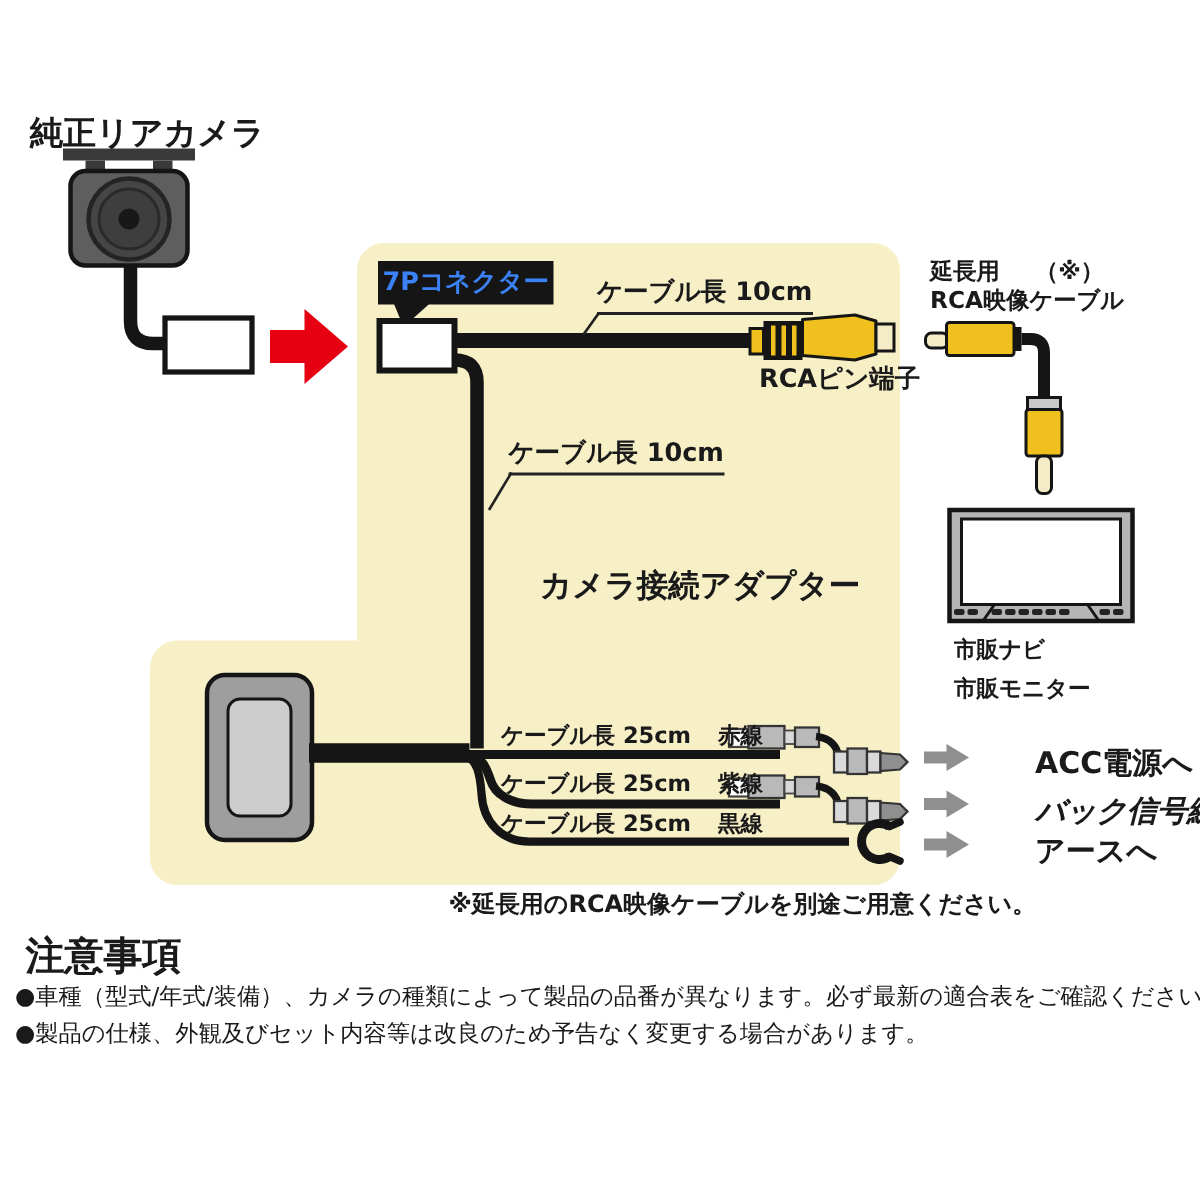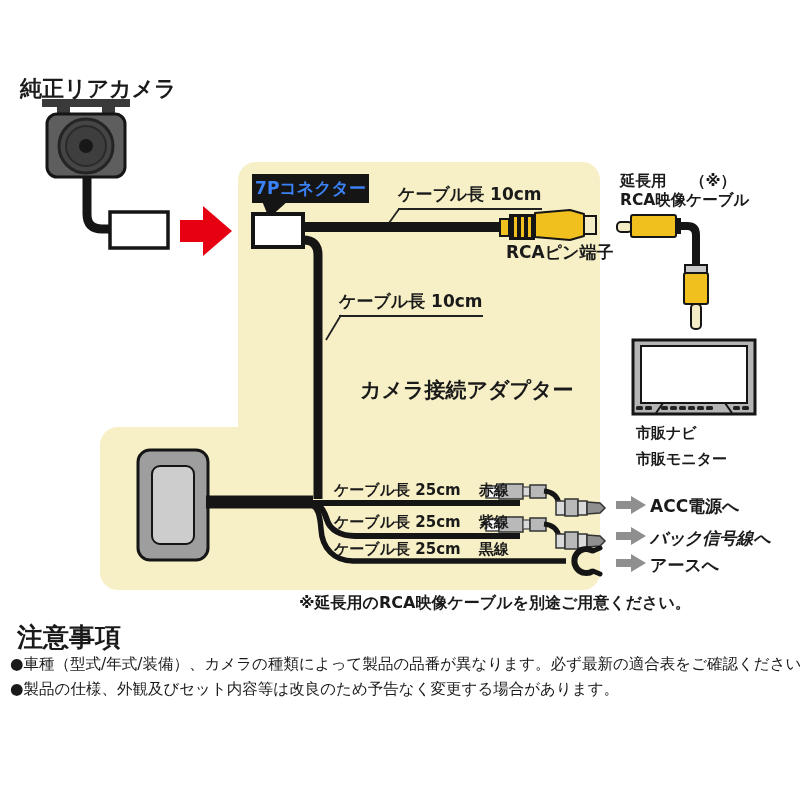--- a/index.html
+++ b/index.html
@@ -23,21 +23,21 @@
     color:#3b82f6;font-size:17px;font-weight:700;text-align:center;line-height:29px;}
   #cable10-top{left:398px;top:183px;font-size:17px;}
   #rca-pin-label{left:506px;top:241px;font-size:17px;}
   #ext-line1{left:620px;top:171px;width:116px;display:flex;justify-content:space-between;font-size:15.5px;}
   #ext-line2{left:620px;top:190px;font-size:15.5px;}
   #cable10-mid{left:339px;top:290px;font-size:17px;}
   #adapter-label{left:360px;top:376px;font-size:21px;}
   #monitor-label{left:636px;top:420px;font-size:15px;line-height:26px;}
   .wire-row{display:flex;gap:18px;font-size:15px;font-weight:700;}
   #wire-row-1{left:334px;top:481px;} #wire-row-2{left:334px;top:513px;} #wire-row-3{left:334px;top:540px;}
-  .dest{font-size:17px;font-weight:700;}
+  .dest{font-size:20px;font-weight:700;margin-left:40px;}
   #dest-1{left:650px;top:495px;} #dest-2{left:650px;top:527px;font-style:italic;} #dest-3{left:650px;top:554px;}
   #footnote{left:299px;top:593px;font-size:16px;font-weight:600;}
   #caution-heading{left:17px;top:620px;font-size:26px;}
   #caution-list{left:10px;top:652px;width:786px;font-size:15.5px;line-height:25px;font-weight:500;}
   #caution-list p{margin:0;white-space:nowrap;}
   
   .f-ink{fill:var(--black);} .s-ink{stroke:var(--black);}
   .f-dark{fill:#3A3A3A;} .f-body{fill:#5E5E5E;}
   .f-yellow{fill:var(--rca-yellow);} .f-cream{fill:var(--connector-cream);}
   .f-red{fill:var(--red-arrow);} .f-gray{fill:var(--gray-arrow);}

